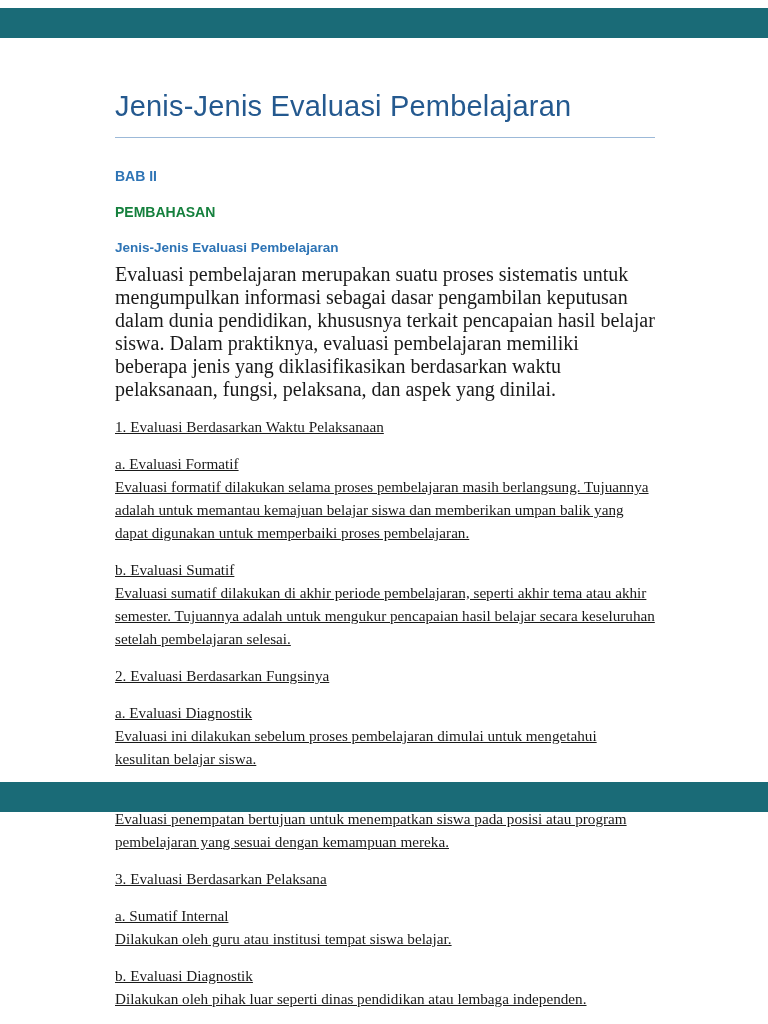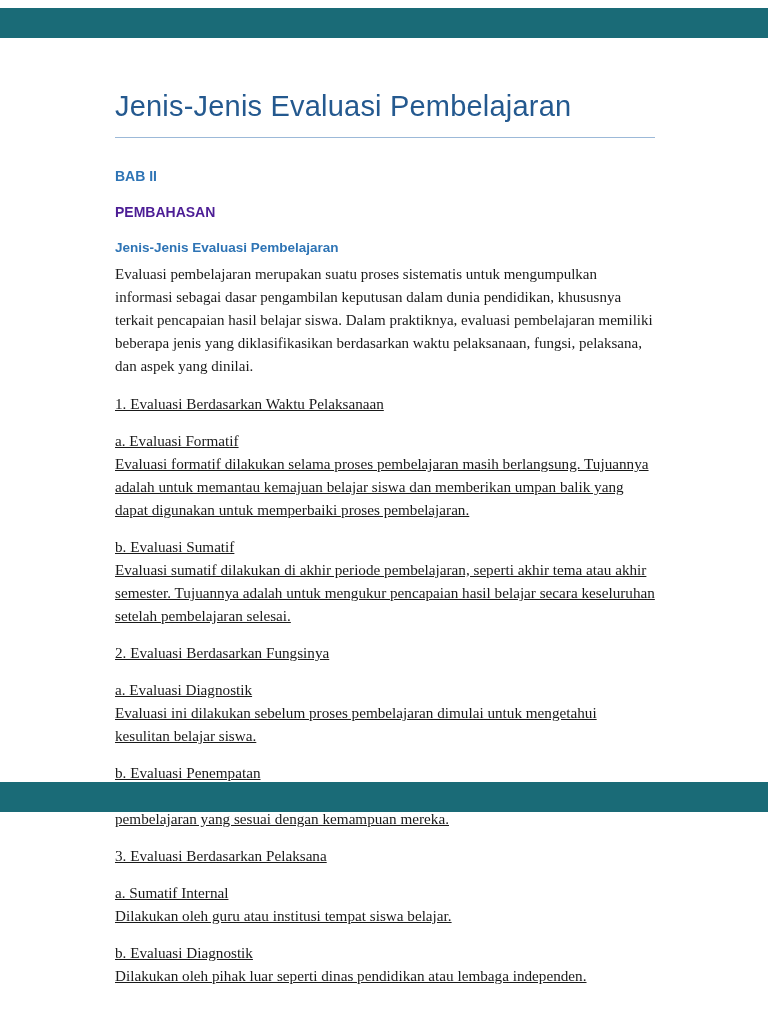--- a/index.html
+++ b/index.html
@@ -49,21 +49,21 @@
     margin-top: 30px;
   }
   .h1 + .h1 { margin-top: 20px; }
   .h2 {
     font-family: "Liberation Sans", sans-serif;
     font-size: 13.5px;
     font-weight: 700;
     margin-top: 20px;
   }
   .para {
-    font-size: 15px;
+    font-size: 20px;
     line-height: 23px;
     margin-top: 8px;
   }
   .block {
     font-size: 15.2px;
     line-height: 23px;
     margin-top: 14px;
     text-decoration: underline;
   }
   .block .label { }
@@ -74,21 +74,21 @@
 
 <div class="page">
 
   <div class="accent-bar top" style="background: rgb(26, 107, 119);"></div>
 
   <div class="content">
 
     <div class="doc-title" style="color: rgb(36, 89, 143); border-bottom-color: rgb(156, 185, 216);">Jenis-Jenis Evaluasi Pembelajaran</div>
 
     <div class="h1" style="color: rgb(46, 116, 181);">BAB II</div>
-    <div class="h1" style="color: #4c1d95;">PEMBAHASAN</div>
+    <div class="h1" style="color: #15803d;">PEMBAHASAN</div>
 
     <div class="h2" style="color: rgb(46, 116, 181);">Jenis-Jenis Evaluasi Pembelajaran</div>
 
     <div class="para">Evaluasi pembelajaran merupakan suatu proses sistematis untuk mengumpulkan informasi sebagai dasar pengambilan keputusan dalam dunia pendidikan, khususnya terkait pencapaian hasil belajar siswa. Dalam praktiknya, evaluasi pembelajaran memiliki beberapa jenis yang diklasifikasikan berdasarkan waktu pelaksanaan, fungsi, pelaksana, dan aspek yang dinilai.</div>
 
     <div class="block">1. Evaluasi Berdasarkan Waktu Pelaksanaan</div>
 
     <div class="block">
       <div class="label">a. Evaluasi Formatif</div>
       <div class="body">Evaluasi formatif dilakukan selama proses pembelajaran masih berlangsung. Tujuannya adalah untuk memantau kemajuan belajar siswa dan memberikan umpan balik yang dapat digunakan untuk memperbaiki proses pembelajaran.</div>

